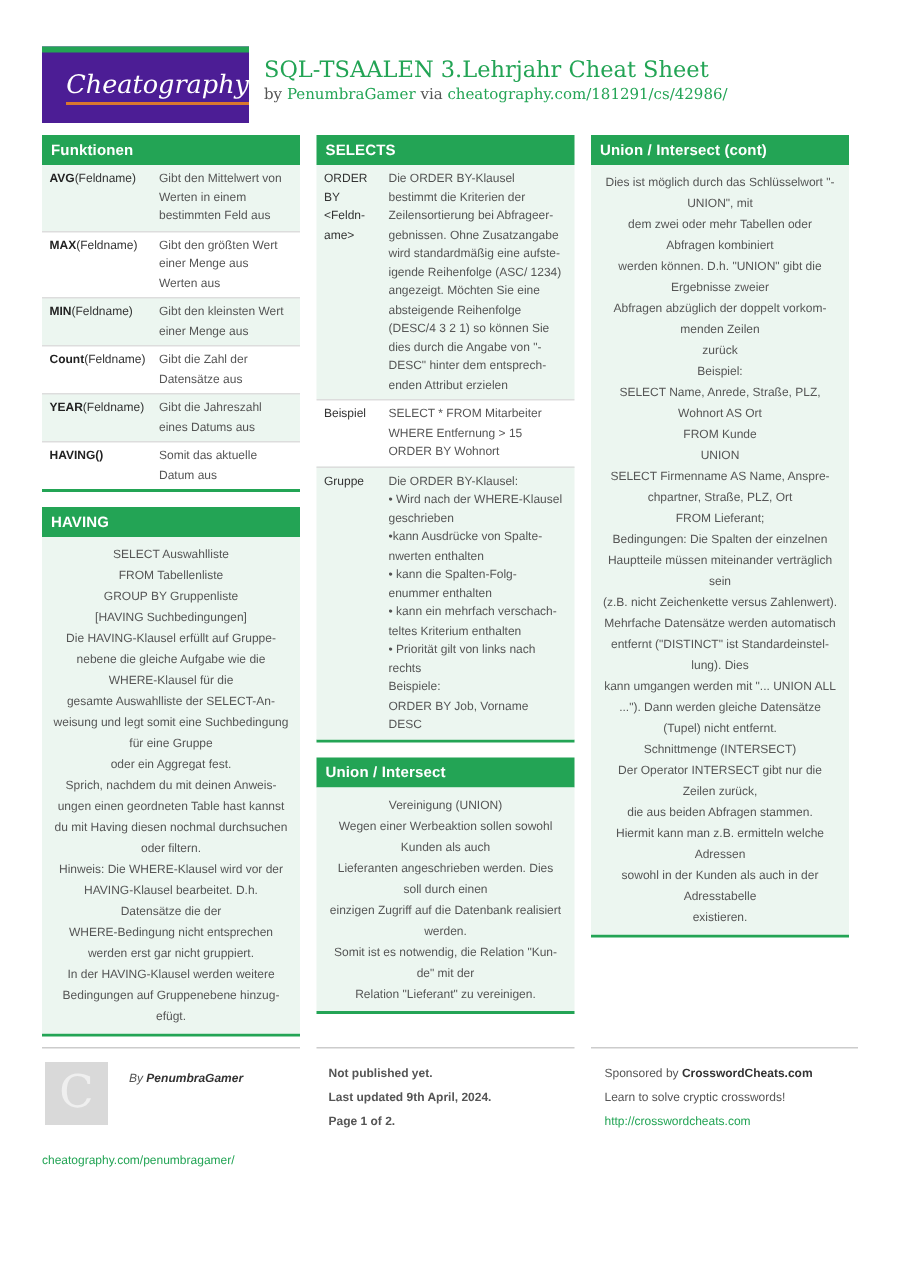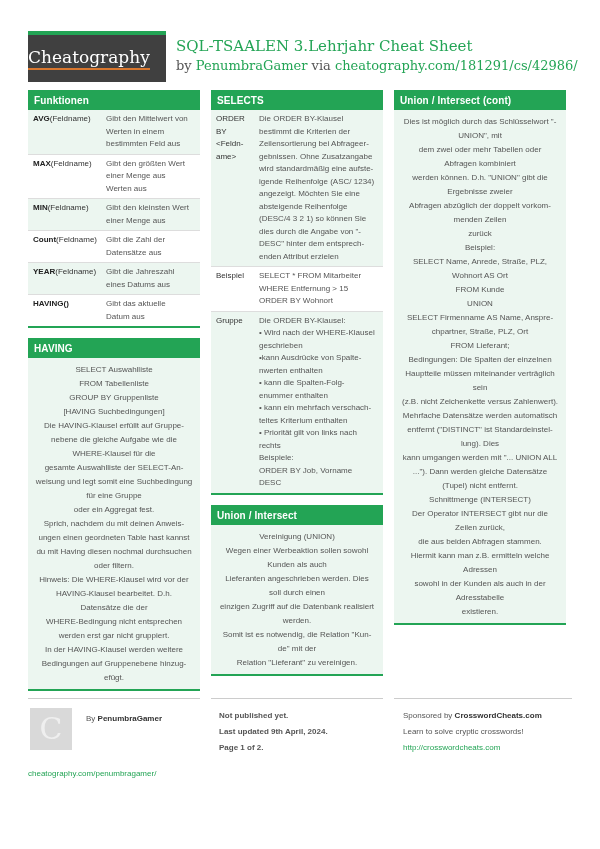--- a/index.html
+++ b/index.html
@@ -1,28 +1,28 @@
 <!DOCTYPE html>
 <html><head>
 <meta charset="utf-8">
 <style>
   html,body{margin:0;padding:0;background:#fff;}
   .page{position:relative;width:600px;height:849px;background:#fff;overflow:hidden;
         font-family:"Liberation Sans",sans-serif;color:#444;}
 
   
   .logo-box{position:absolute;left:28px;top:31px;width:138px;height:51px;
-            background:#404040;border-top:4px solid #23a455;
-            display:flex;align-items:center;justify-content:flex-start;box-sizing:border-box;}
+            background:#4c1d95;border-top:4px solid #23a455;
+            display:flex;align-items:center;justify-content:flex-end;box-sizing:border-box;font-style:italic;}
   .logo-text{font-family:"DejaVu Serif",serif;color:#fff;font-size:17px;
              border-bottom:2px solid #d9772e;padding-bottom:1px;}
   .title-wrap{position:absolute;left:176px;top:37px;}
   .sheet-title{font-family:"DejaVu Serif",serif;font-weight:normal;font-size:15px;
                color:#23a455;line-height:18px;}
-  .byline{font-family:"DejaVu Serif",serif;font-size:13px;color:#555;margin-top:3px;}
+  .byline{font-family:"DejaVu Serif",serif;font-size:10px;color:#555;margin-top:3px;}
   .byline .lnk{color:#23a455;text-decoration:none;}
 
   
   .col{position:absolute;top:90px;width:172px;}
   .col1{left:28px;} .col2{left:211px;} .col3{left:394px;}
 
   .block{margin-bottom:10px;border-bottom:2px solid #23a455;background:#fff;}
   .block-header{background:#23a455;color:#fff;font-size:10px;font-weight:bold;
                 padding:5px 6px 4px 6px;letter-spacing:.1px;}
   .block-body{background:#ecf6f0;padding:5px 6px 4px 6px;font-size:8px;line-height:14px;
@@ -43,21 +43,21 @@
 
   
   .fcol{position:absolute;top:698px;border-top:1px solid #ccc;padding-top:9px;
         font-size:8px;line-height:16px;color:#555;box-sizing:border-box;}
   .fcol1{left:28px;width:172px;}
   .fcol2{left:211px;width:172px;padding-left:8px;font-weight:bold;}
   .fcol3{left:394px;width:178px;padding-left:9px;}
   .avatar{float:left;width:42px;height:42px;background:#d9d9d9;margin:0 14px 6px 2px;
           display:flex;align-items:center;justify-content:center;}
   .avatar span{font-family:"DejaVu Serif",serif;font-size:30px;color:#efefef;}
-  .byrow{padding-top:3px;}
+  .byrow{padding-top:3px;font-style:italic;}
   .glink{color:#23a455;text-decoration:none;display:inline-block;}
   .fcol1 .glink{clear:both;display:block;padding-top:10px;}
   .bold{font-weight:bold;color:#333;}
 </style>
 </head>
 <body>
 
 <div class="page">
 
   <div class="logo-box">
@@ -99,21 +99,21 @@
           <div class="tval">Gibt die Zahl der
 Datensätze aus</div>
         </div>
         <div class="trow">
           <div class="tkey"><b>YEAR</b><span>(Feldname)</span></div>
           <div class="tval">Gibt die Jahreszahl
 eines Datums aus</div>
         </div>
         <div class="trow">
           <div class="tkey"><b>HAVING()</b><span></span></div>
-          <div class="tval">Gibt das aktuelle
+          <div class="tval">Somit das aktuelle
 Datum aus</div>
         </div>
       </div>
     </div>
 
     <div class="block">
       <div class="block-header">HAVING</div>
       <div class="block-body">SELECT Auswahlliste
 FROM Tabellenliste
 GROUP BY Gruppenliste

